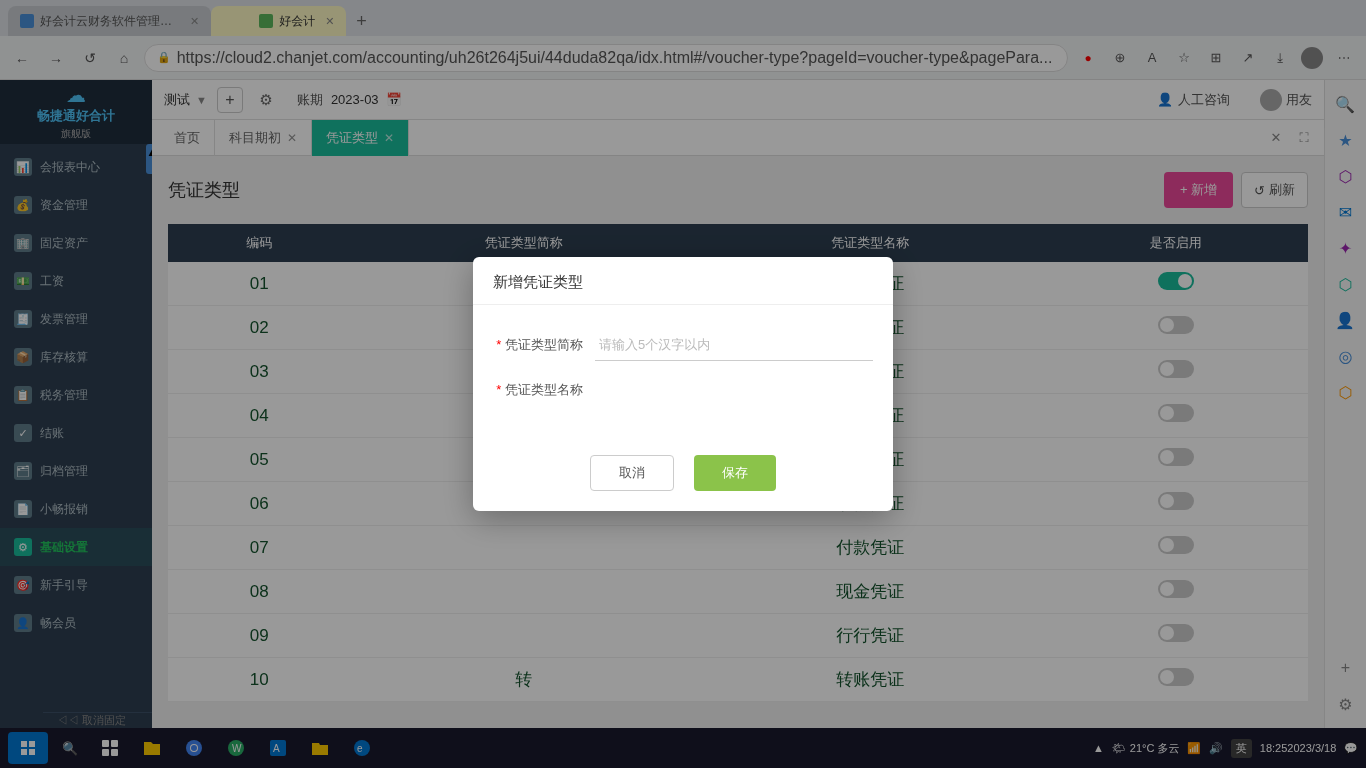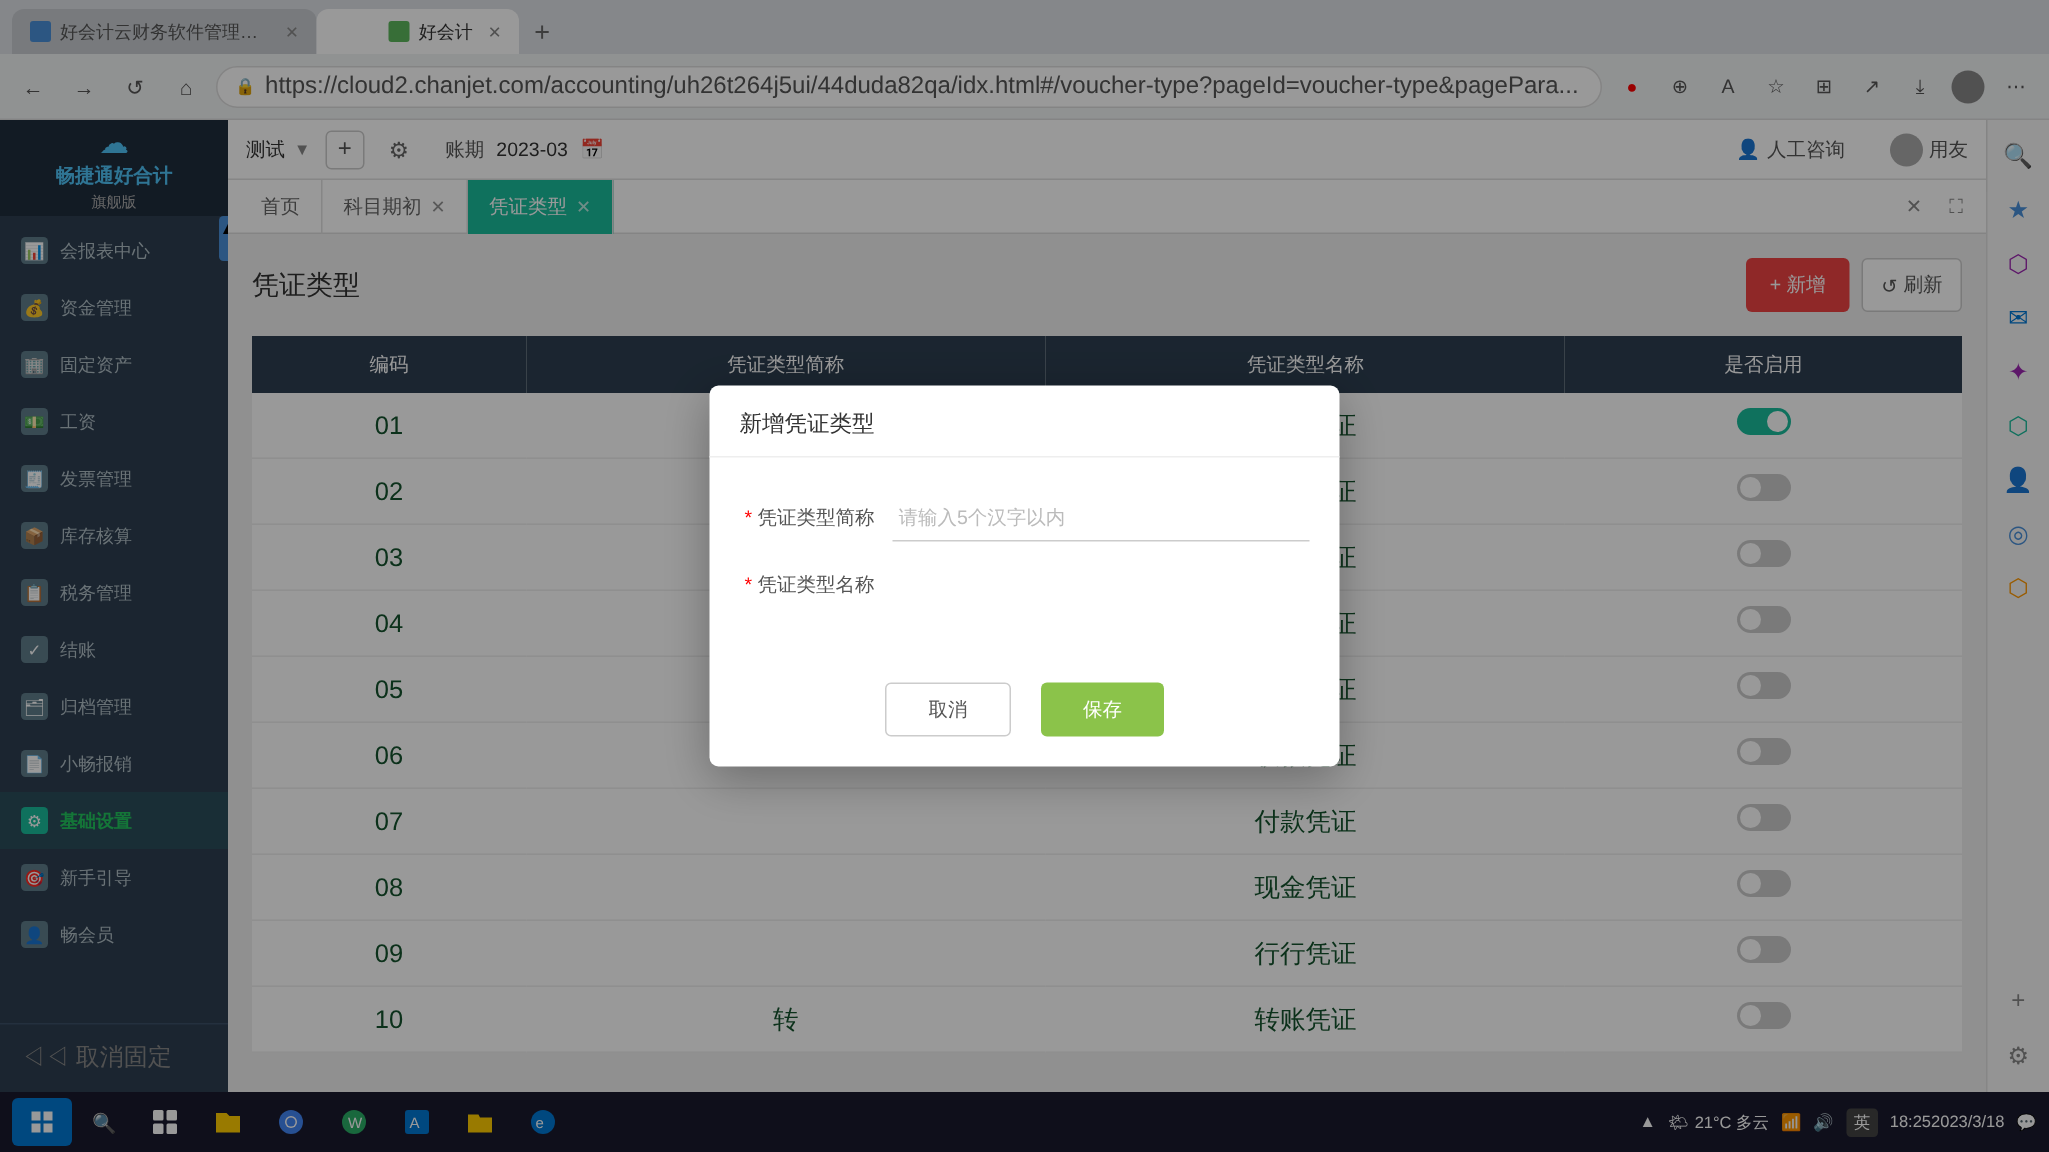--- a/index.html
+++ b/index.html
@@ -2,21 +2,21 @@
 <html><head>
   <meta charset="utf-8">
   <style>
     * { box-sizing: border-box; margin: 0; padding: 0; }
     body { font-family: "Microsoft YaHei", sans-serif; font-size: 13px; background: #f0f0f0; width: 1366px; height: 768px; overflow: hidden; }
 
     
     .browser-frame { width: 100%; height: 768px; display: flex; flex-direction: column; }
     .browser-tabs { height: 36px; background: #dee1e6; display: flex; align-items: flex-end; padding-left: 8px; }
     .tab { height: 30px; display: flex; align-items: center; padding: 0 12px; border-radius: 8px 8px 0 0; font-size: 12px; gap: 6px; cursor: pointer; }
-    .tab.active { background: #ffffff; color: #333; padding-left: 48px; }
+    .tab.active { background: #fef9c3; color: #333; padding-left: 48px; }
     .tab.inactive { background: #c8ccd1; color: #555; }
     .tab-close { font-size: 11px; color: #888; cursor: pointer; margin-left: 4px; }
     .tab-new { width: 30px; height: 30px; display: flex; align-items: center; justify-content: center; cursor: pointer; font-size: 18px; color: #666; }
 
     .browser-toolbar { height: 44px; background: #f1f3f4; display: flex; align-items: center; padding: 0 8px; gap: 6px; border-bottom: 1px solid #ddd; }
     .nav-btn { width: 28px; height: 28px; display: flex; align-items: center; justify-content: center; border-radius: 50%; cursor: pointer; color: #555; font-size: 14px; }
     .address-bar { flex: 1; height: 28px; background: #fff; border: 1px solid #ddd; border-radius: 14px; display: flex; align-items: center; padding: 0 12px; font-size: 12px; color: #333; }
     .address-bar-lock { color: #888; margin-right: 6px; font-size: 11px; }
     .toolbar-icons { display: flex; gap: 4px; }
     .toolbar-icon-btn { width: 28px; height: 28px; display: flex; align-items: center; justify-content: center; cursor: pointer; color: #555; font-size: 13px; border-radius: 50%; }
@@ -28,21 +28,21 @@
     .sidebar { width: 152px; background: #2d3e50; display: flex; flex-direction: column; overflow: hidden; }
     .sidebar-logo { height: 64px; background: #1e2d3d; display: flex; align-items: center; justify-content: center; flex-direction: column; padding: 8px; }
     .logo-title { color: #4fc3f7; font-size: 13px; font-weight: bold; }
     .logo-subtitle { color: #aaa; font-size: 10px; margin-top: 2px; }
     .sidebar-scroll { flex: 1; overflow-y: auto; }
     .sidebar-scroll::-webkit-scrollbar { width: 4px; }
     .sidebar-scroll::-webkit-scrollbar-thumb { background: #4a6070; }
     .sidebar-item { display: flex; align-items: center; padding: 10px 14px; color: #b0bec5; cursor: pointer; font-size: 12px; gap: 8px; }
     .sidebar-item.active { background: #3d5168; color: #fff; }
     .sidebar-item-icon { width: 18px; height: 18px; background: #607d8b; border-radius: 3px; display: flex; align-items: center; justify-content: center; font-size: 11px; color: #fff; flex-shrink: 0; }
-    .sidebar-bottom { padding: 12px 14px; color: #888; font-size: 16px; cursor: pointer; border-top: 1px solid #3d5168; }
+    .sidebar-bottom { padding: 0 14px; color: #888; font-size: 11px; cursor: pointer; border-top: 1px solid #3d5168; margin-left: 43px; }
 
     
     .app-header { height: 40px; background: #fff; display: flex; align-items: center; padding: 0 12px; border-bottom: 1px solid #e0e0e0; gap: 10px; }
     .header-company { display: flex; align-items: center; gap: 6px; font-size: 13px; color: #333; cursor: pointer; }
     .header-company-arrow { color: #888; font-size: 11px; }
     .header-add-btn { width: 26px; height: 26px; border: 1px solid #ccc; border-radius: 4px; display: flex; align-items: center; justify-content: center; cursor: pointer; color: #555; font-size: 16px; }
     .header-setting { width: 26px; height: 26px; display: flex; align-items: center; justify-content: center; cursor: pointer; color: #666; font-size: 15px; }
     .header-period { display: flex; align-items: center; gap: 4px; font-size: 13px; color: #555; margin-left: 8px; }
     .header-spacer { flex: 1; }
     .header-consult { display: flex; align-items: center; gap: 4px; color: #555; font-size: 13px; cursor: pointer; }
@@ -52,21 +52,21 @@
     .app-tabs { height: 36px; background: #fff; display: flex; align-items: center; border-bottom: 1px solid #ddd; padding-left: 8px; }
     .app-tab { height: 36px; display: flex; align-items: center; padding: 0 14px; font-size: 13px; cursor: pointer; color: #666; border-right: 1px solid #e0e0e0; gap: 6px; }
     .app-tab.active { background: #1abc9c; color: #fff; }
     .app-tab-close { font-size: 12px; opacity: 0.7; cursor: pointer; }
     .app-tab-expand { margin-left: auto; margin-right: 8px; display: flex; gap: 4px; }
 
     
     .page-content { flex: 1; overflow-y: auto; padding: 16px; position: relative; }
     .page-title { font-size: 18px; color: #333; font-weight: 500; margin-bottom: 16px; display: flex; align-items: center; justify-content: space-between; }
     .page-actions { display: flex; gap: 8px; }
-    .btn-new { background: #ef4444; color: #fff; border: none; padding: 8px 16px; border-radius: 4px; cursor: pointer; font-size: 13px; display: flex; align-items: center; gap: 4px; }
+    .btn-new { background: #ec4899; color: #fff; border: none; padding: 8px 16px; border-radius: 4px; cursor: pointer; font-size: 13px; display: flex; align-items: center; gap: 4px; }
     .btn-refresh { background: #fff; color: #555; border: 1px solid #ccc; padding: 8px 12px; border-radius: 4px; cursor: pointer; font-size: 13px; display: flex; align-items: center; gap: 4px; }
 
     
     .data-table { width: 100%; border-collapse: collapse; background: #fff; }
     .data-table thead tr { background: #2d3e50; color: #fff; }
     .data-table thead th { padding: 10px 16px; text-align: center; font-weight: normal; font-size: 13px; }
     .data-table tbody tr { border-bottom: 1px solid #eee; }
     .data-table tbody td { padding: 10px 16px; text-align: center; font-size: 17px; color: #14532d; }
 
     

